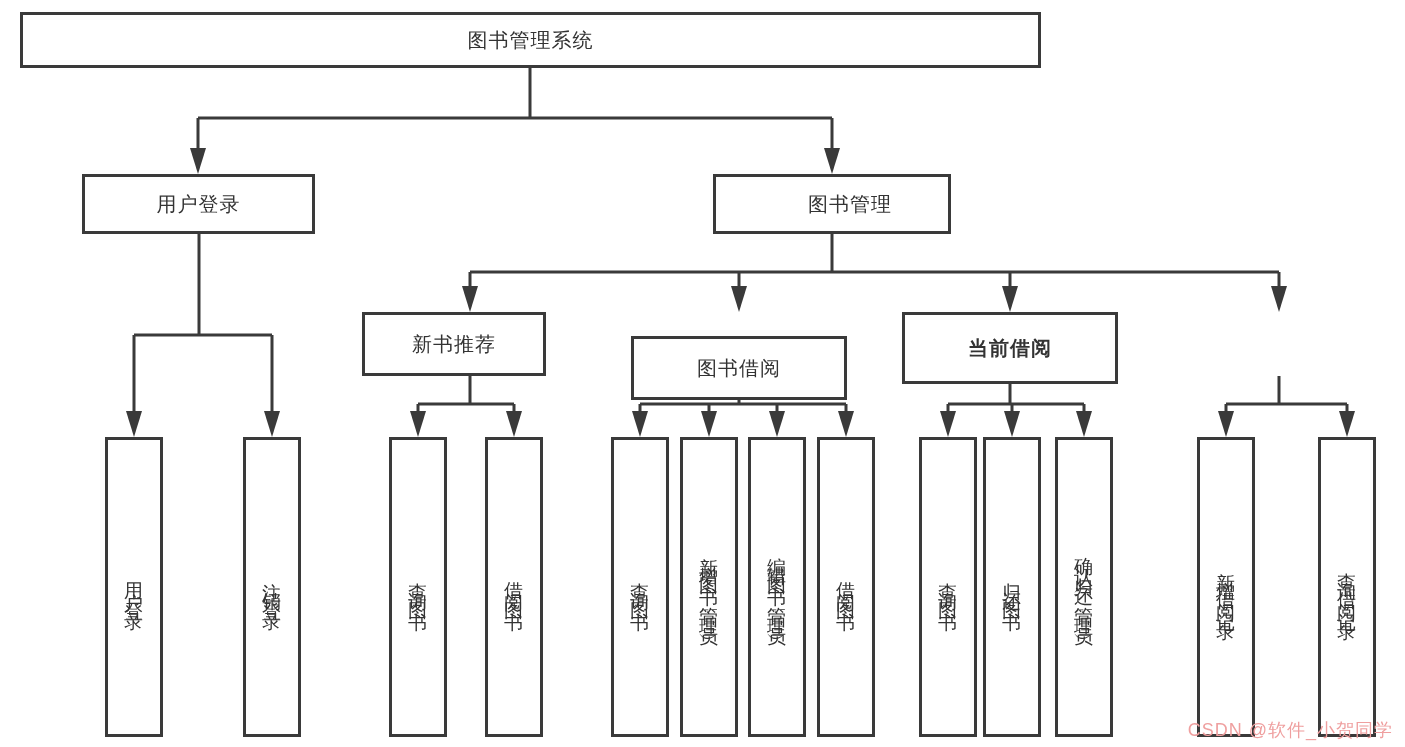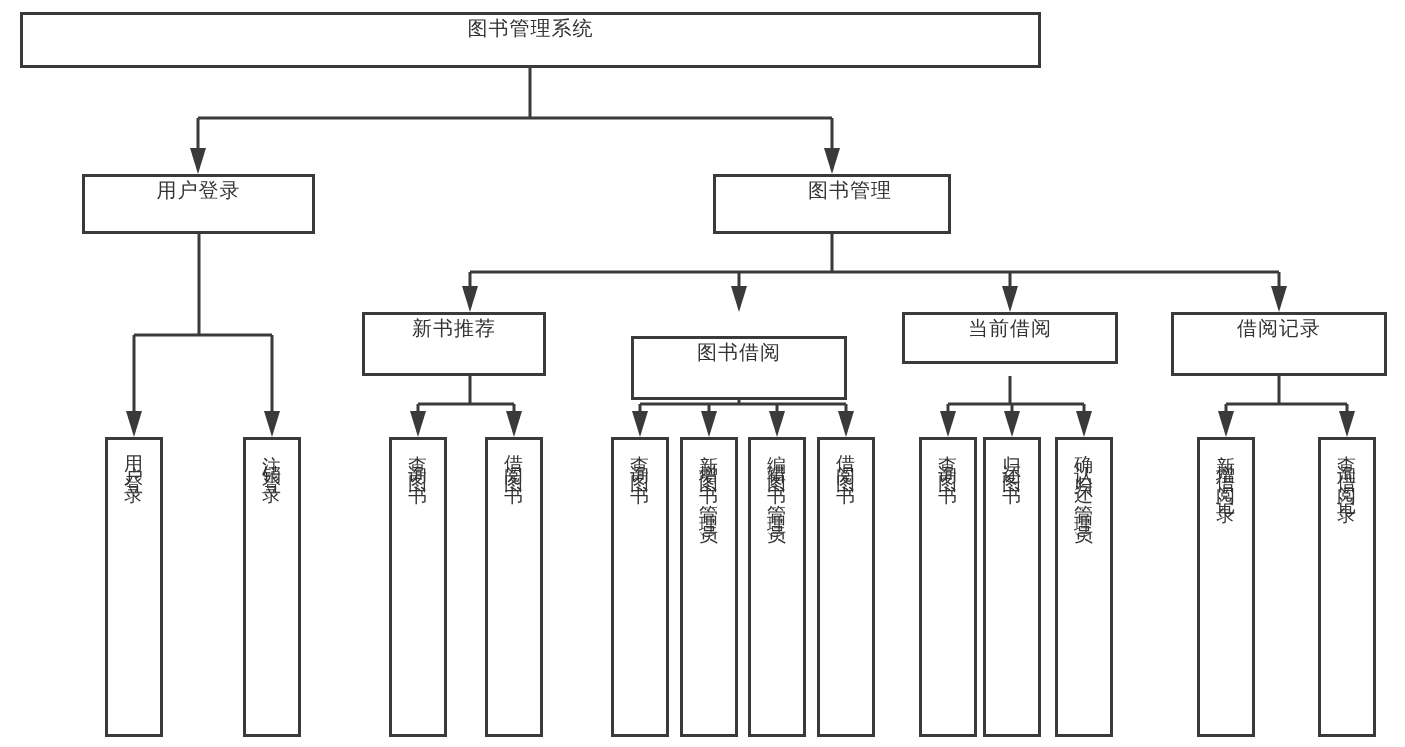--- a/index.html
+++ b/index.html
@@ -16,21 +16,21 @@
     left: 0; top: 0;
     pointer-events: none;
   }
   .node {
     position: absolute;
     box-sizing: border-box;
     background: #ffffff;
     border: 3px solid #3a3a3a;
     color: #333333;
     display: flex;
-    align-items: flex-start;
+    align-items: center;
     justify-content: center;
     text-align: center;
   }
   .node.hlabel {
     font-size: 20px;
     letter-spacing: 1px;
     white-space: nowrap;
   }
   .node.leaf .vtext {
     writing-mode: vertical-rl;
@@ -123,25 +123,22 @@
   <div class="node hlabel" style="left:713px; top:174px; width:238px; height:60px;padding-left:36px;">
     <span>图书管理</span>
   </div>
 
   <div class="node hlabel" style="left:362px; top:312px; width:184px; height:64px;">
     <span>新书推荐</span>
   </div>
   <div class="node hlabel" style="left:631px; top:312px; width:216px; height:64px;margin-top:24px;">
     <span>图书借阅</span>
   </div>
-  <div class="node hlabel" style="left:902px; top:312px; width:216px; height:52px;">
+  <div class="node hlabel" style="left:902px; top:312px; width:216px; height:72px;font-weight:bold;">
     <span>当前借阅</span>
-  </div>
-  <div class="node hlabel" style="left:1171px; top:312px; width:216px; height:64px;">
-    <span>借阅记录</span>
   </div>
 
   <div class="node leaf" style="left:105px; top:437px; width:58px; height:300px;">
     <span class="vtext">用户登录</span>
   </div>
   <div class="node leaf" style="left:243px; top:437px; width:58px; height:300px;">
     <span class="vtext">注销登录</span>
   </div>
 
   <div class="node leaf" style="left:389px; top:437px; width:58px; height:300px;">
@@ -174,14 +171,15 @@
     <span class="vtext">确认归还（管理员）</span>
   </div>
 
   <div class="node leaf" style="left:1197px; top:437px; width:58px; height:300px;">
     <span class="vtext">新增借阅记录</span>
   </div>
   <div class="node leaf" style="left:1318px; top:437px; width:58px; height:300px;">
     <span class="vtext">查询借阅记录</span>
   </div>
 
+  <div class="watermark">CSDN @软件_小贺同学</div>
 
 </div>
 
 </body></html>

